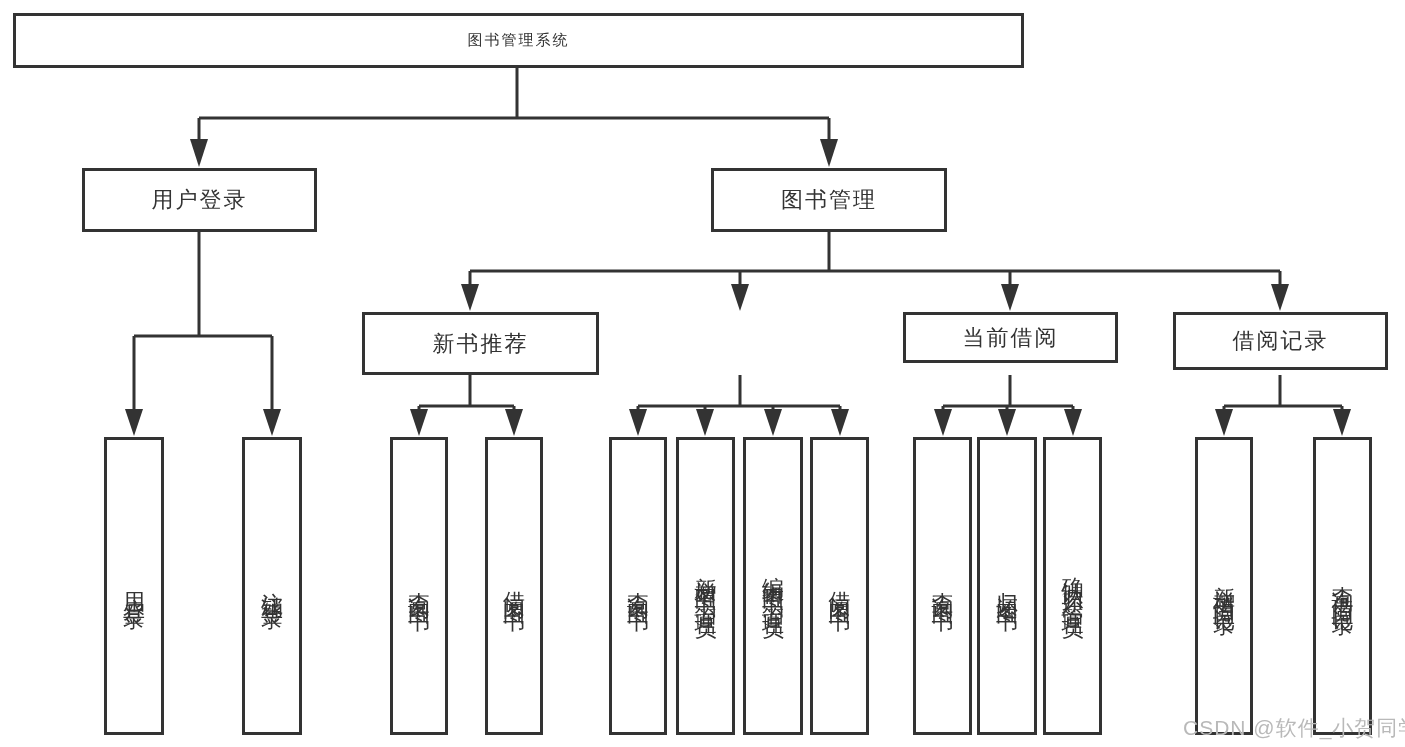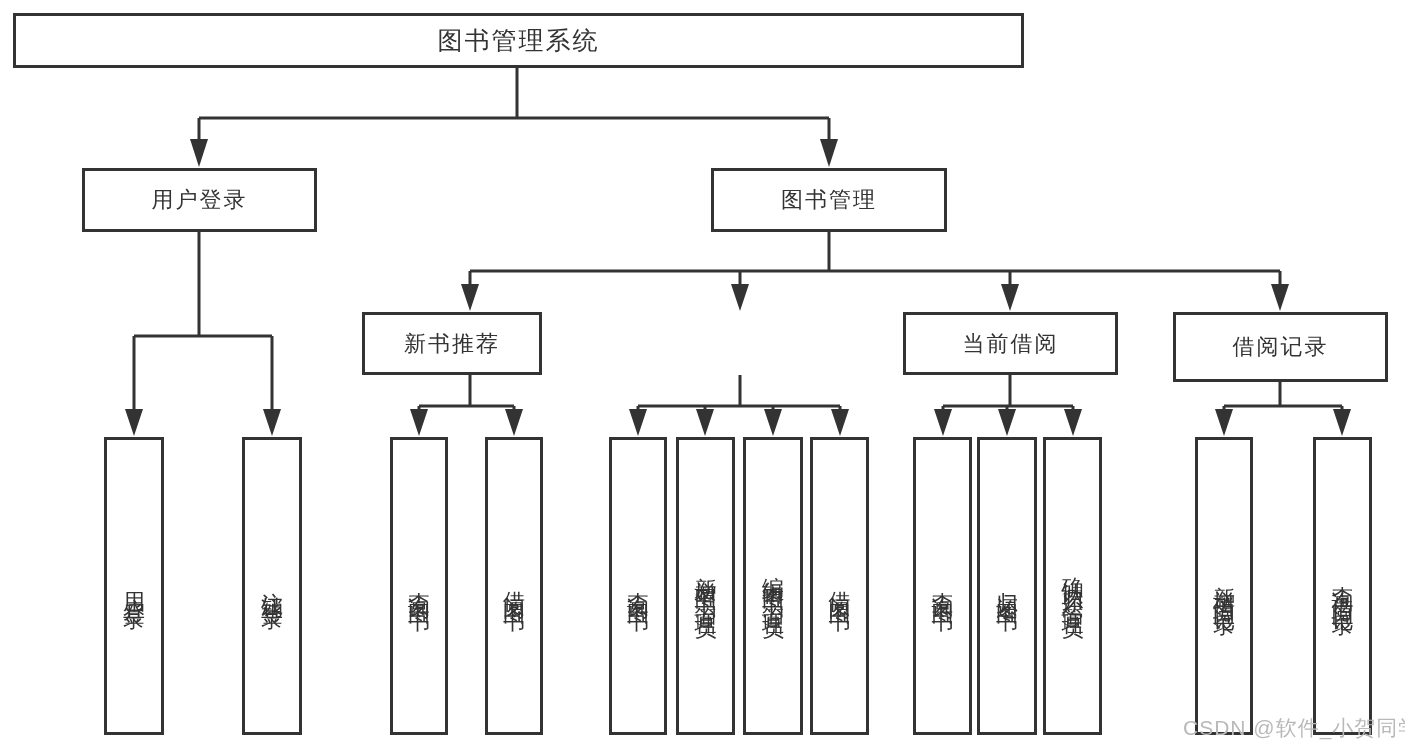--- a/index.html
+++ b/index.html
@@ -33,21 +33,21 @@
     align-items: center;
     justify-content: center;
     z-index: 2;
   }
   .h-label {
     font-size: 22px;
     letter-spacing: 2px;
     white-space: nowrap;
   }
   .root-label {
-    font-size: 25px;
+    font-size: 15px;
     letter-spacing: 2px;
     white-space: nowrap;
   }
   .vtext {
     writing-mode: vertical-rl;
     text-orientation: mixed;
     font-size: 22px;
     letter-spacing: 6px;
     line-height: 1.1;
     white-space: nowrap;
@@ -112,27 +112,27 @@
     <span class="root-label">图书管理系统</span>
   </div>
 
   <div class="node" style="left:82px; top:168px; width:235px; height:64px;">
     <span class="h-label">用户登录</span>
   </div>
   <div class="node" style="left:711px; top:168px; width:236px; height:64px;text-align:center;">
     <span class="h-label">图书管理</span>
   </div>
 
-  <div class="node" style="left:362px; top:312px; width:180px; height:63px;">
+  <div class="node" style="left:362px; top:312px; width:237px; height:63px;">
     <span class="h-label">新书推荐</span>
   </div>
-  <div class="node" style="left:903px; top:312px; width:215px; height:63px;">
+  <div class="node" style="left:903px; top:312px; width:215px; height:51px;">
     <span class="h-label">当前借阅</span>
   </div>
-  <div class="node" style="left:1173px; top:312px; width:215px; height:70px;">
+  <div class="node" style="left:1173px; top:312px; width:215px; height:58px;">
     <span class="h-label">借阅记录</span>
   </div>
 
   <div class="node leaf" style="left:104px; top:437px; width:60px; height:298px;">
     <span class="vtext">用户登录</span>
   </div>
   <div class="node leaf" style="left:242px; top:437px; width:60px; height:298px;">
     <span class="vtext">注销登录</span>
   </div>
 

